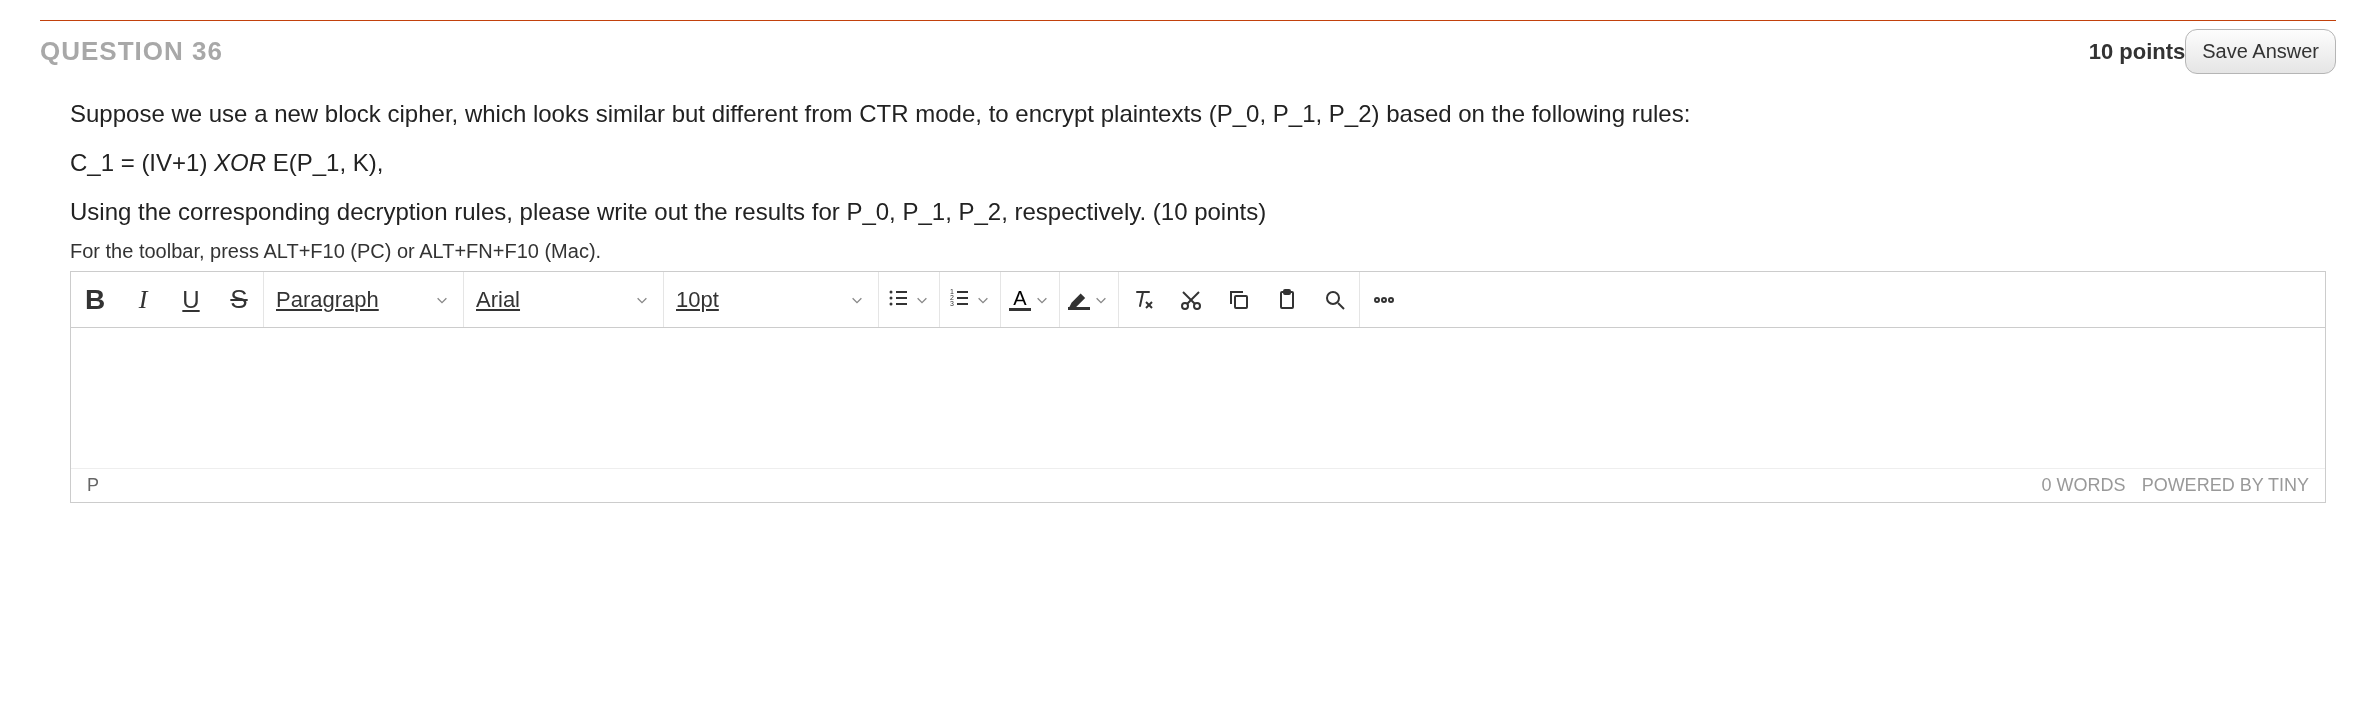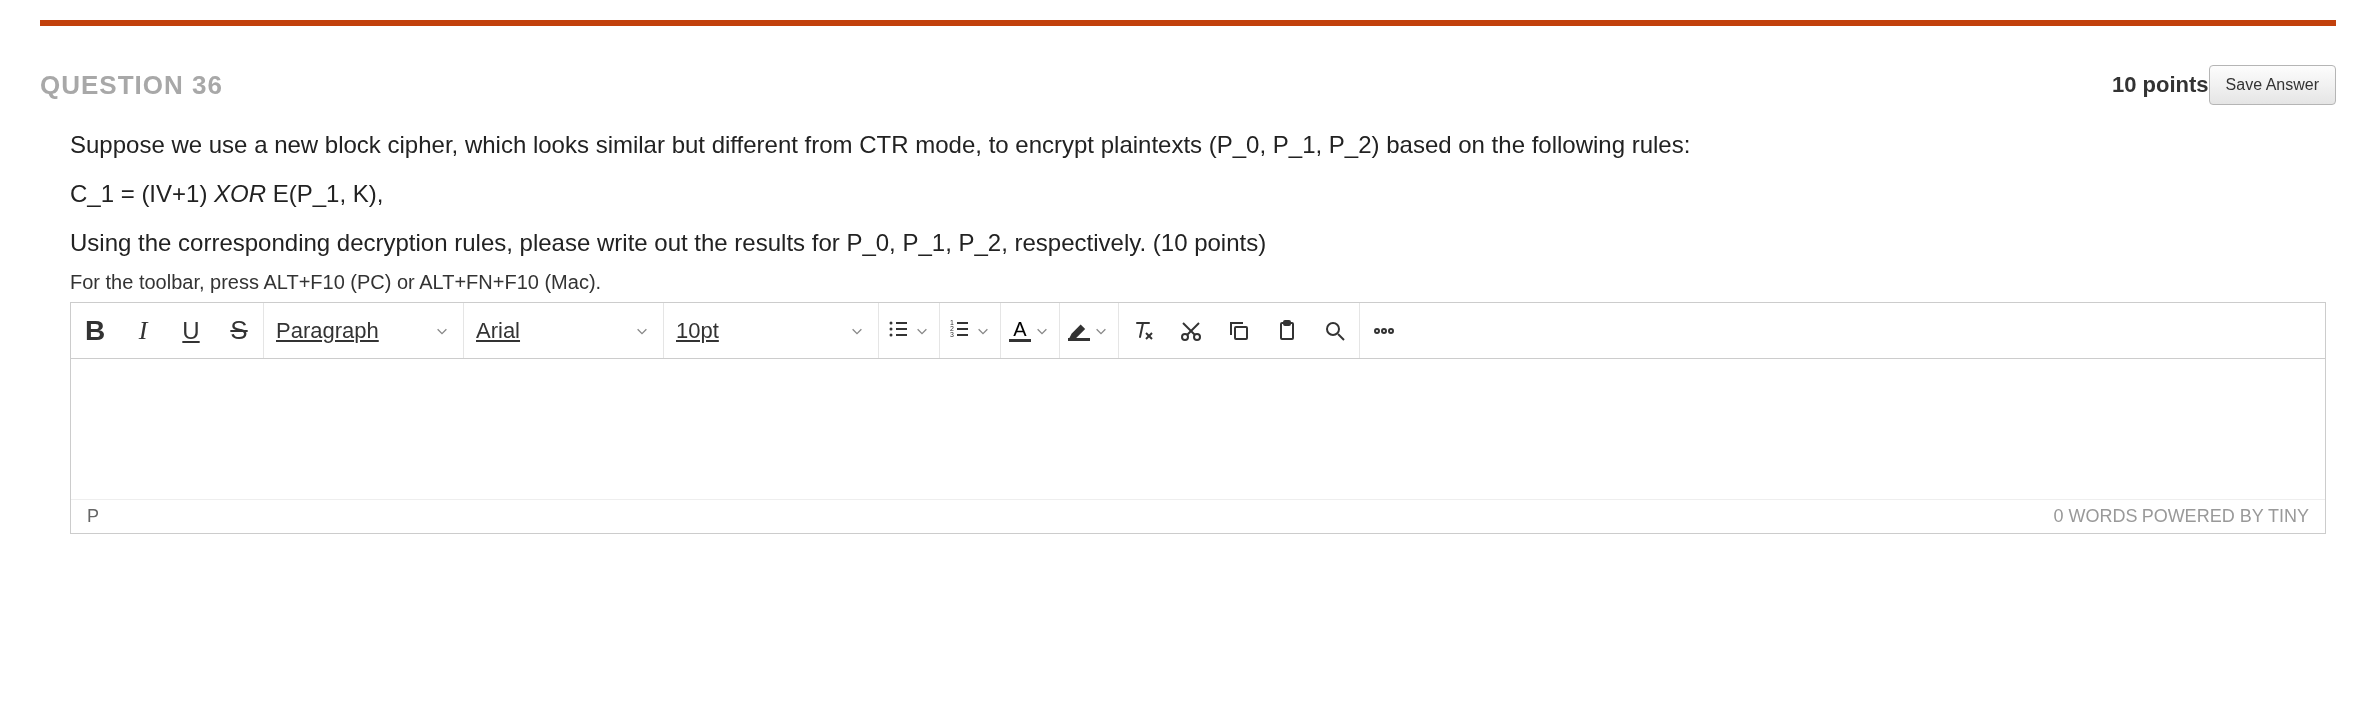--- a/index.html
+++ b/index.html
@@ -6,22 +6,22 @@
       box-sizing: border-box;
       margin: 0;
       padding: 0;
     }
     body {
       font-family: Arial, Helvetica, sans-serif;
       background: #fff;
       padding: 20px 40px;
     }
     .question-container {
-      border-top: 6px solid #c2410c;
-      padding-top: 39px;
+      border-top: 1px solid #c2410c;
+      padding-top: 8px;
     }
     .question-header {
       display: flex;
       align-items: center;
       justify-content: space-between;
       margin-bottom: 20px;
     }
     .question-title {
       color: #a8a8a8;
       font-size: 26px;
@@ -32,24 +32,24 @@
       display: flex;
       align-items: center;
     }
     .points-label {
       font-size: 22px;
       font-weight: bold;
       color: #333;
     }
     .save-button {
       padding: 10px 16px;
-      font-size: 16px;
+      font-size: 20px;
       background: linear-gradient(to bottom, #fdfdfd, #e5e5e5);
       border: 1px solid #b5b5b5;
-      border-radius: 4px;
+      border-radius: 12px;
       cursor: pointer;
       color: #333;
     }
     .question-body {
       padding-left: 30px;
       padding-right: 10px;
     }
     .question-text {
       font-size: 24px;
       color: #222;
@@ -162,21 +162,21 @@
       display: flex;
       justify-content: space-between;
       align-items: center;
       padding: 6px 16px;
       font-size: 18px;
       color: #666;
       border-top: 1px solid #eee;
     }
     .footer-right {
       display: flex;
-      gap: 4px;
+      gap: 16px;
       color: #999;
       font-size: 18px;
     }
     .icon-font-color {
       position: relative;
       display: flex;
       flex-direction: column;
       align-items: center;
     }
     .icon-font-color .letter {

